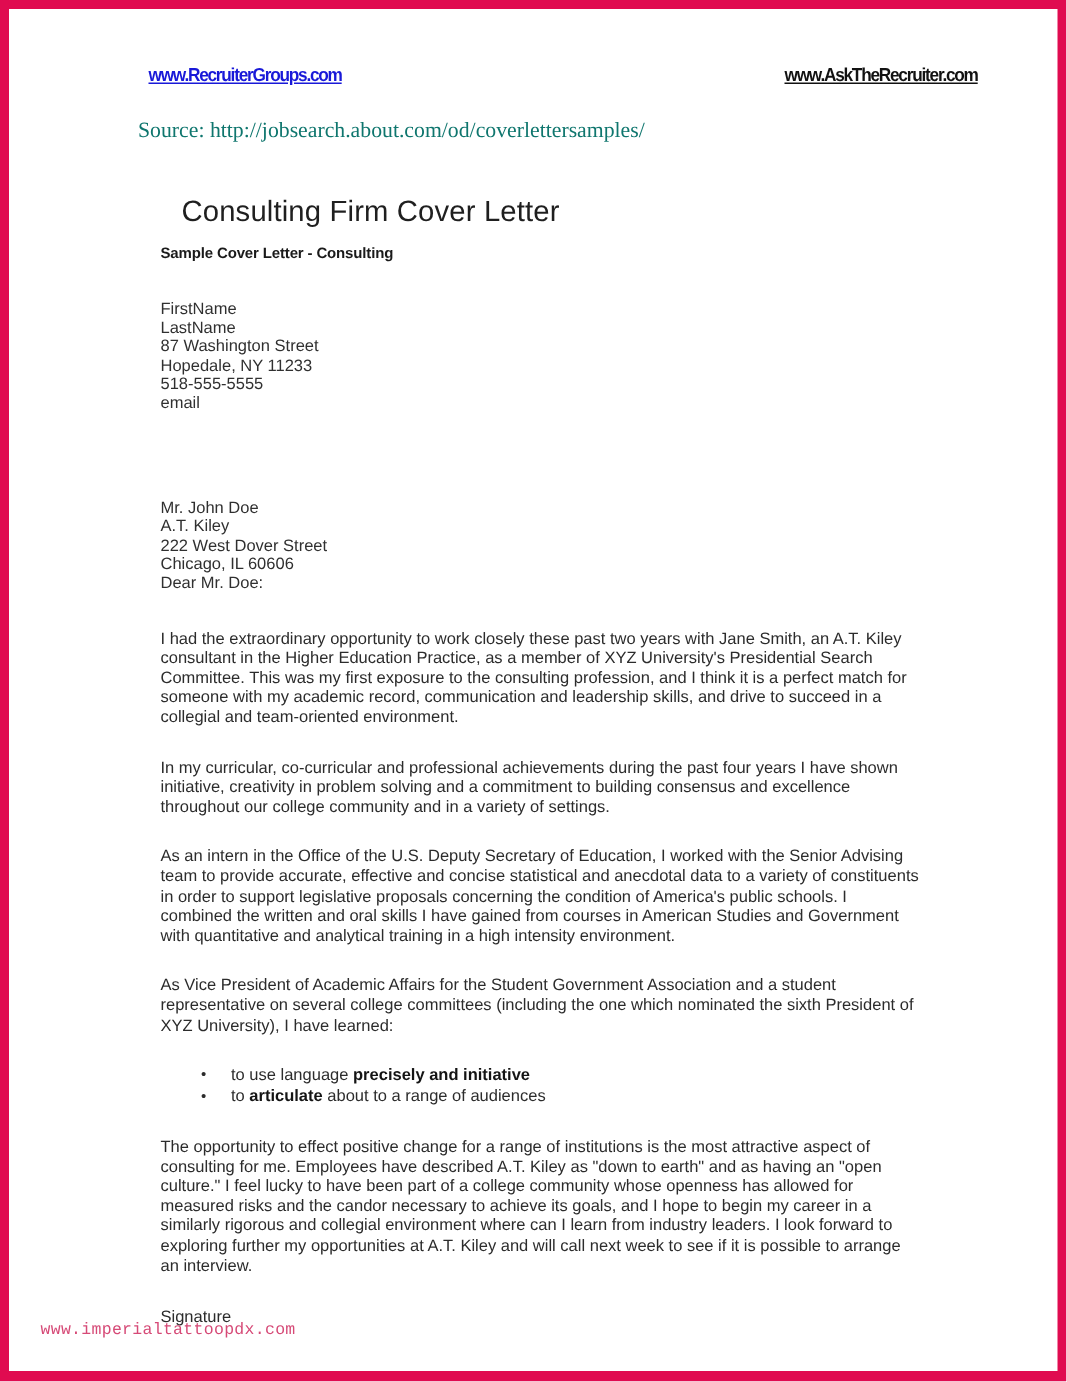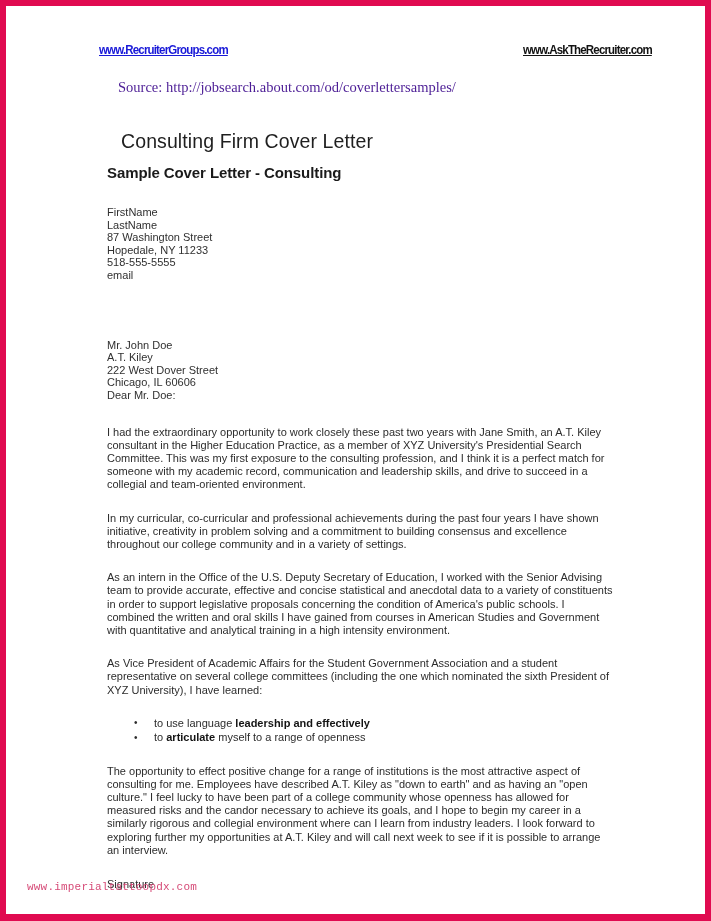--- a/index.html
+++ b/index.html
@@ -52,45 +52,45 @@
     letter-spacing: -0.9px;
     color: #121212;
     transform: scaleX(0.92);
     transform-origin: left center;
     white-space: nowrap;
   }
 
   
   .source-line {
     position: absolute;
-    left: 112px;
+    left: 86px;
     top: 73px;
     font-family: "Liberation Serif", serif;
     font-size: 14.5px;
-    color: #4c1d95;
+    color: #0f766e;
     white-space: nowrap;
   }
 
   
   .letter {
     position: absolute;
     left: 101px;
     top: 124px;
     width: 508px;
     color: #262626;
   }
   .doc-title {
     font-size: 19.5px;
     font-weight: normal;
     color: #1f1f1f;
     margin: 0 0 11px 14px;
     letter-spacing: 0.1px;
   }
   .doc-subtitle {
-    font-size: 15px;
+    font-size: 10px;
     font-weight: bold;
     color: #1a1a1a;
     margin: 0 0 25px 0;
     letter-spacing: -0.1px;
   }
   .addr-block {
     font-size: 11px;
     line-height: 12.6px;
     color: #303030;
     margin: 0;
@@ -202,24 +202,24 @@
     <p class="para">I had the extraordinary opportunity to work closely these past two years with Jane Smith, an A.T. Kiley consultant in the Higher Education Practice, as a member of XYZ University's Presidential Search Committee. This was my first exposure to the consulting profession, and I think it is a perfect match for someone with my academic record, communication and leadership skills, and drive to succeed in a collegial and team-oriented environment.</p>
 
     <p class="para">In my curricular, co-curricular and professional achievements during the past four years I have shown initiative, creativity in problem solving and a commitment to building consensus and excellence throughout our college community and in a variety of settings.</p>
 
     <p class="para">As an intern in the Office of the U.S. Deputy Secretary of Education, I worked with the Senior Advising team to provide accurate, effective and concise statistical and anecdotal data to a variety of constituents in order to support legislative proposals concerning the condition of America's public schools. I combined the written and oral skills I have gained from courses in American Studies and Government with quantitative and analytical training in a high intensity environment.</p>
 
     <p class="para">As Vice President of Academic Affairs for the Student Government Association and a student representative on several college committees (including the one which nominated the sixth President of XYZ University), I have learned:</p>
 
     <ul class="bullets">
       <li>
-        <span>to use language </span><b>leadership and effectively</b><span></span>
+        <span>to use language </span><b>precisely and initiative</b><span></span>
       </li>
       <li>
-        <span>to </span><b>articulate</b><span> myself to a range of openness</span>
+        <span>to </span><b>articulate</b><span> about to a range of audiences</span>
       </li>
     </ul>
 
     <p class="para">The opportunity to effect positive change for a range of institutions is the most attractive aspect of consulting for me. Employees have described A.T. Kiley as "down to earth" and as having an "open culture." I feel lucky to have been part of a college community whose openness has allowed for measured risks and the candor necessary to achieve its goals, and I hope to begin my career in a similarly rigorous and collegial environment where can I learn from industry leaders. I look forward to exploring further my opportunities at A.T. Kiley and will call next week to see if it is possible to arrange an interview.</p>
 
     <div class="signature-line">Signature</div>
 
   </div>
 
   <div class="footer-watermark">www.imperialtattoopdx.com</div>

